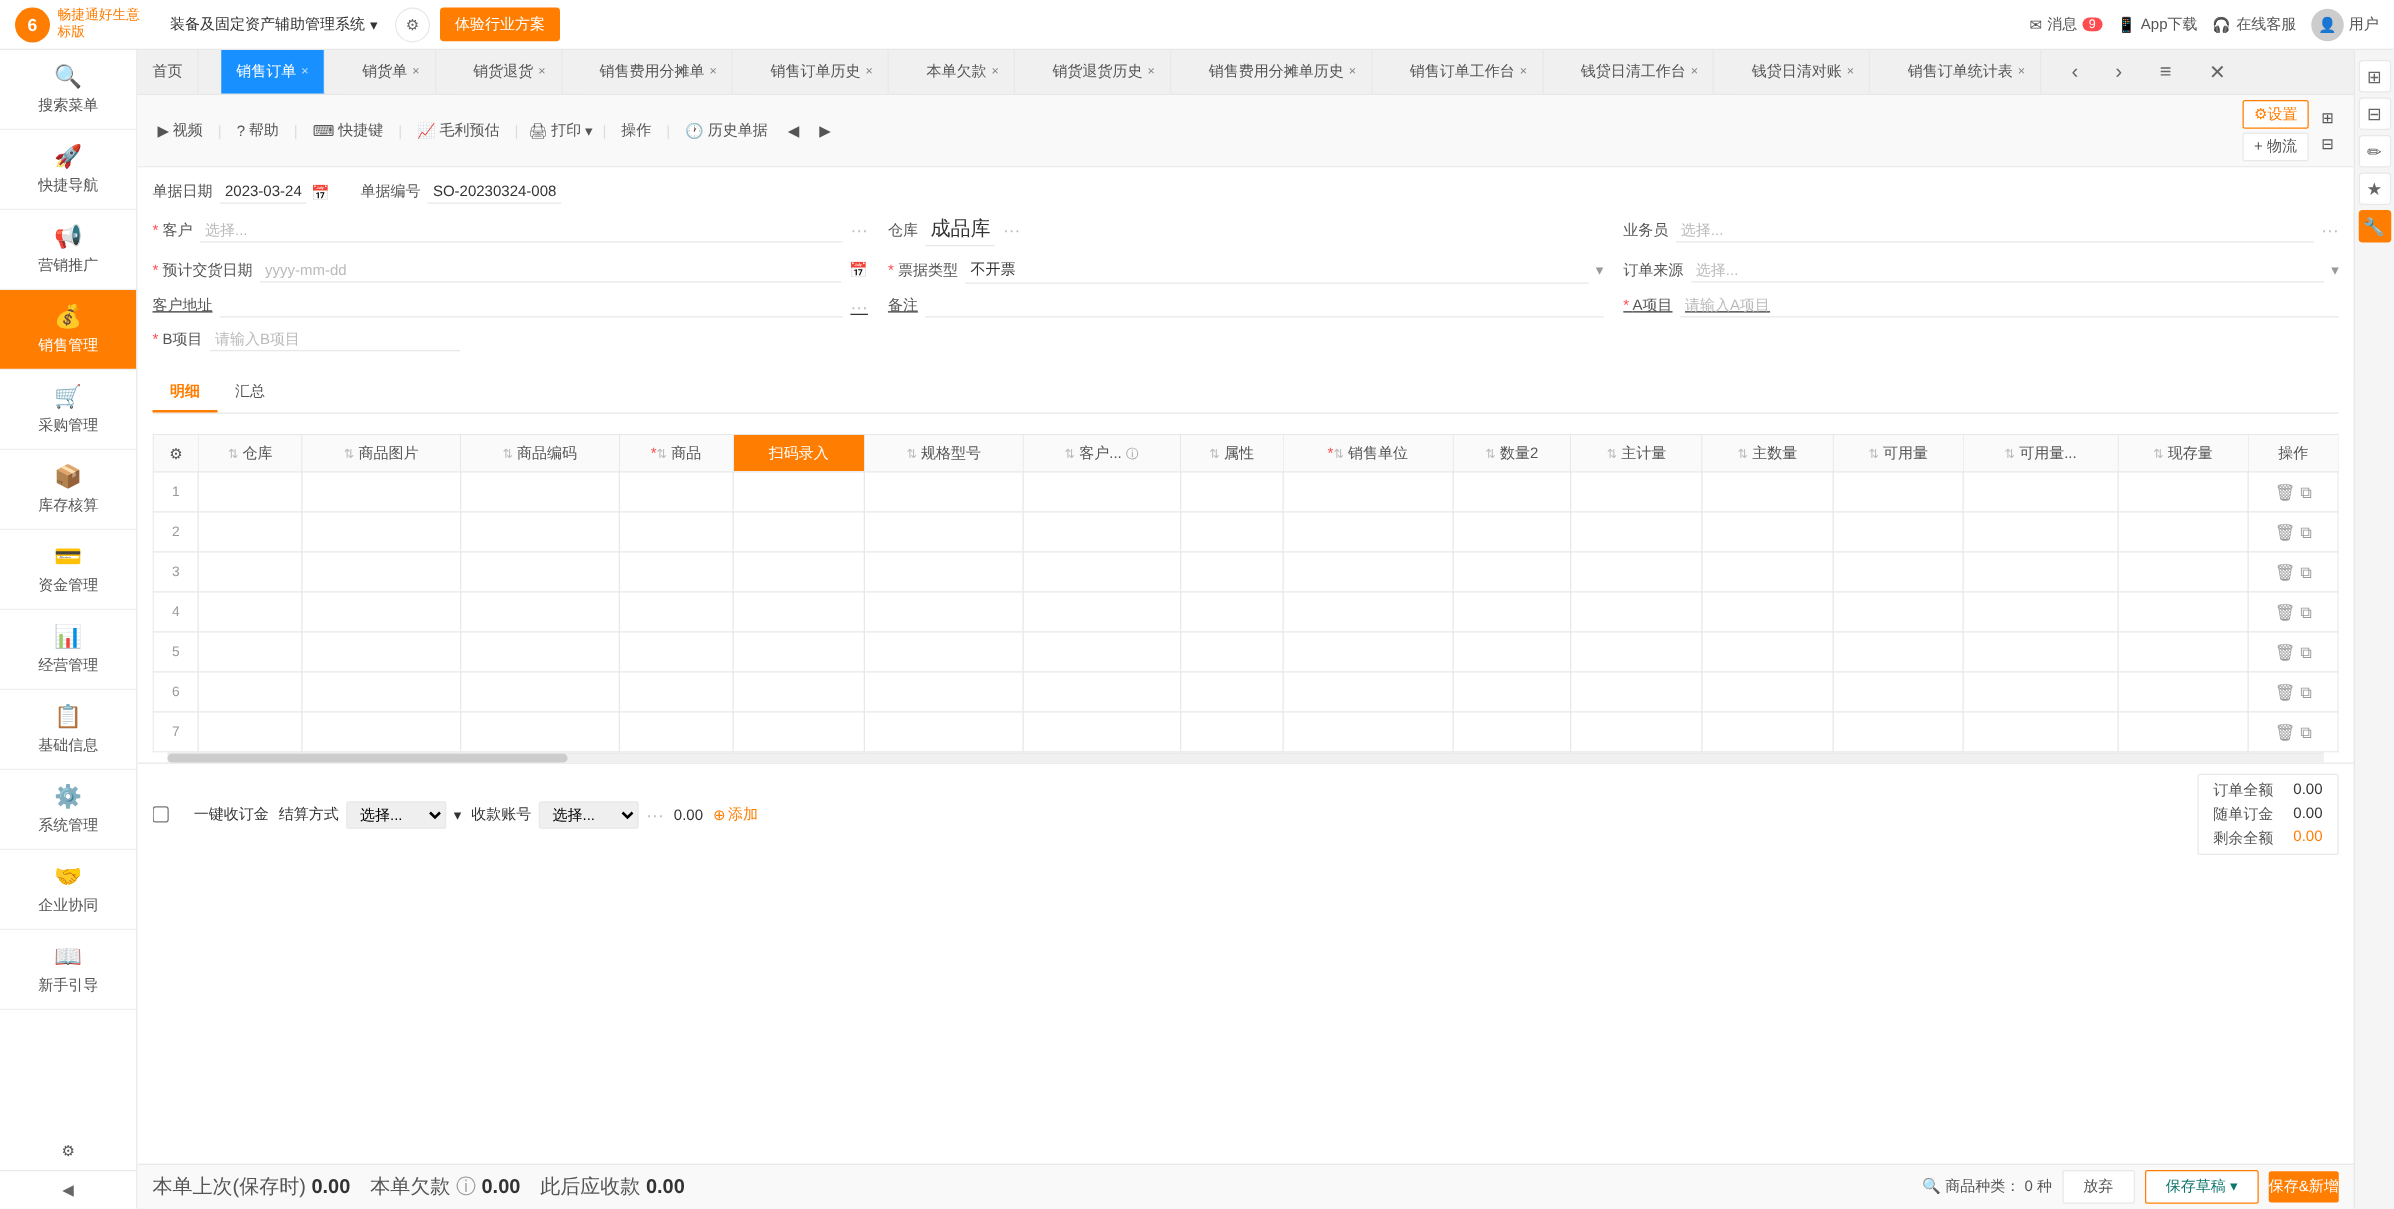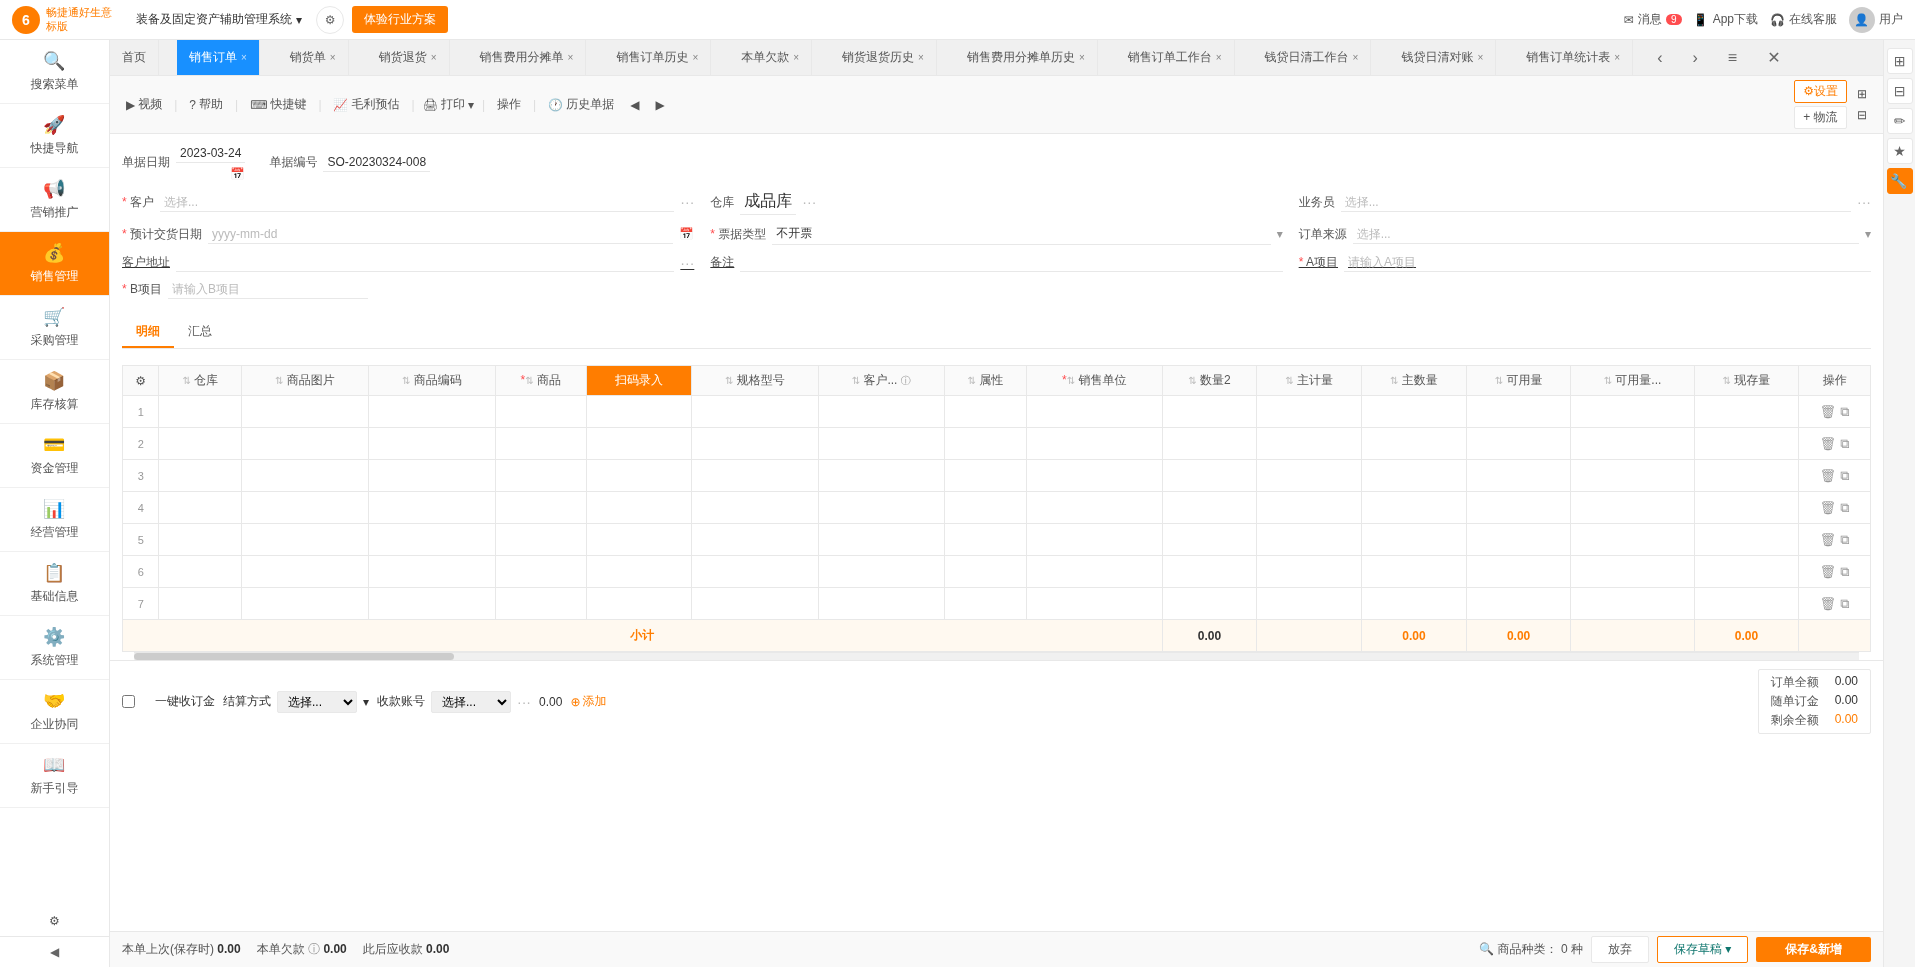--- a/index.html
+++ b/index.html
@@ -273,23 +273,22 @@
       padding: 2px 4px;
       font-size: 12px;
       color: #333;
       min-width: 0;
       background: transparent;
       outline: none;
     }
     .form-input::placeholder { color: #bbb; }
     .date-display {
       display: flex;
-      align-items: flex-end;
+      align-items: center;
       gap: 4px;
-      flex-direction: column;
     }
     .form-dots {
       color: #bbb;
       cursor: pointer;
       font-size: 14px;
     }
 
     
     .detail-section {
       padding: 0 12px;
@@ -406,21 +405,21 @@
     
     .page-footer {
       height: 36px;
       background: #f9f9f9;
       border-top: 1px solid #e8e8e8;
       display: flex;
       align-items: center;
       justify-content: space-between;
       padding: 0 12px;
     }
-    .footer-left { display: flex; align-items: center; gap: 16px; font-size: 12px; color: #555; }
+    .footer-left { display: flex; align-items: center; gap: 16px; font-size: 16px; color: #555; }
     .footer-right { display: flex; align-items: center; gap: 8px; }
     .discard-btn {
       border: 1px solid #e8e8e8;
       background: #fff;
       padding: 4px 16px;
       border-radius: 2px;
       cursor: pointer;
       font-size: 12px;
       color: #555;
     }
@@ -430,25 +429,24 @@
       color: #0f766e;
       padding: 4px 16px;
       border-radius: 2px;
       cursor: pointer;
       font-size: 12px;
     }
     .save-new-btn {
       background: #ff7d00;
       color: white;
       border: none;
-      padding: 4px 29px;
+      padding: 4px 0;
       border-radius: 2px;
       cursor: pointer;
       font-size: 12px;
-      font-weight: bold;
     }
 
     
     .order-summary {
       display: flex;
       flex-direction: column;
       gap: 2px;
       margin-left: auto;
       font-size: 12px;
       color: #555;
@@ -1035,30 +1033,20 @@
                 <td></td>
                 <td></td>
                 <td>
                   <div class="action-icons">
                     <span class="action-icon">🗑</span>
                     <span class="action-icon">⧉</span>
                   </div>
                 </td>
               </tr>
 
-              <tr class="subtotal-row">
-                <td colspan="10" class="subtotal-label">小计</td>
-                <td style="color:#333;font-weight:bold;">0.00</td>
-                <td></td>
-                <td style="color:#ff7d00;font-weight:bold;">0.00</td>
-                <td style="color:#ff7d00;font-weight:bold;">0.00</td>
-                <td></td>
-                <td style="color:#ff7d00;font-weight:bold;">0.00</td>
-                <td></td>
-              </tr>
             </tbody>
           </table>
         </div>
 
         <div class="scrollbar-container">
           <div class="scrollbar-thumb"></div>
         </div>
       </div>
 
       <div class="bottom-section">

